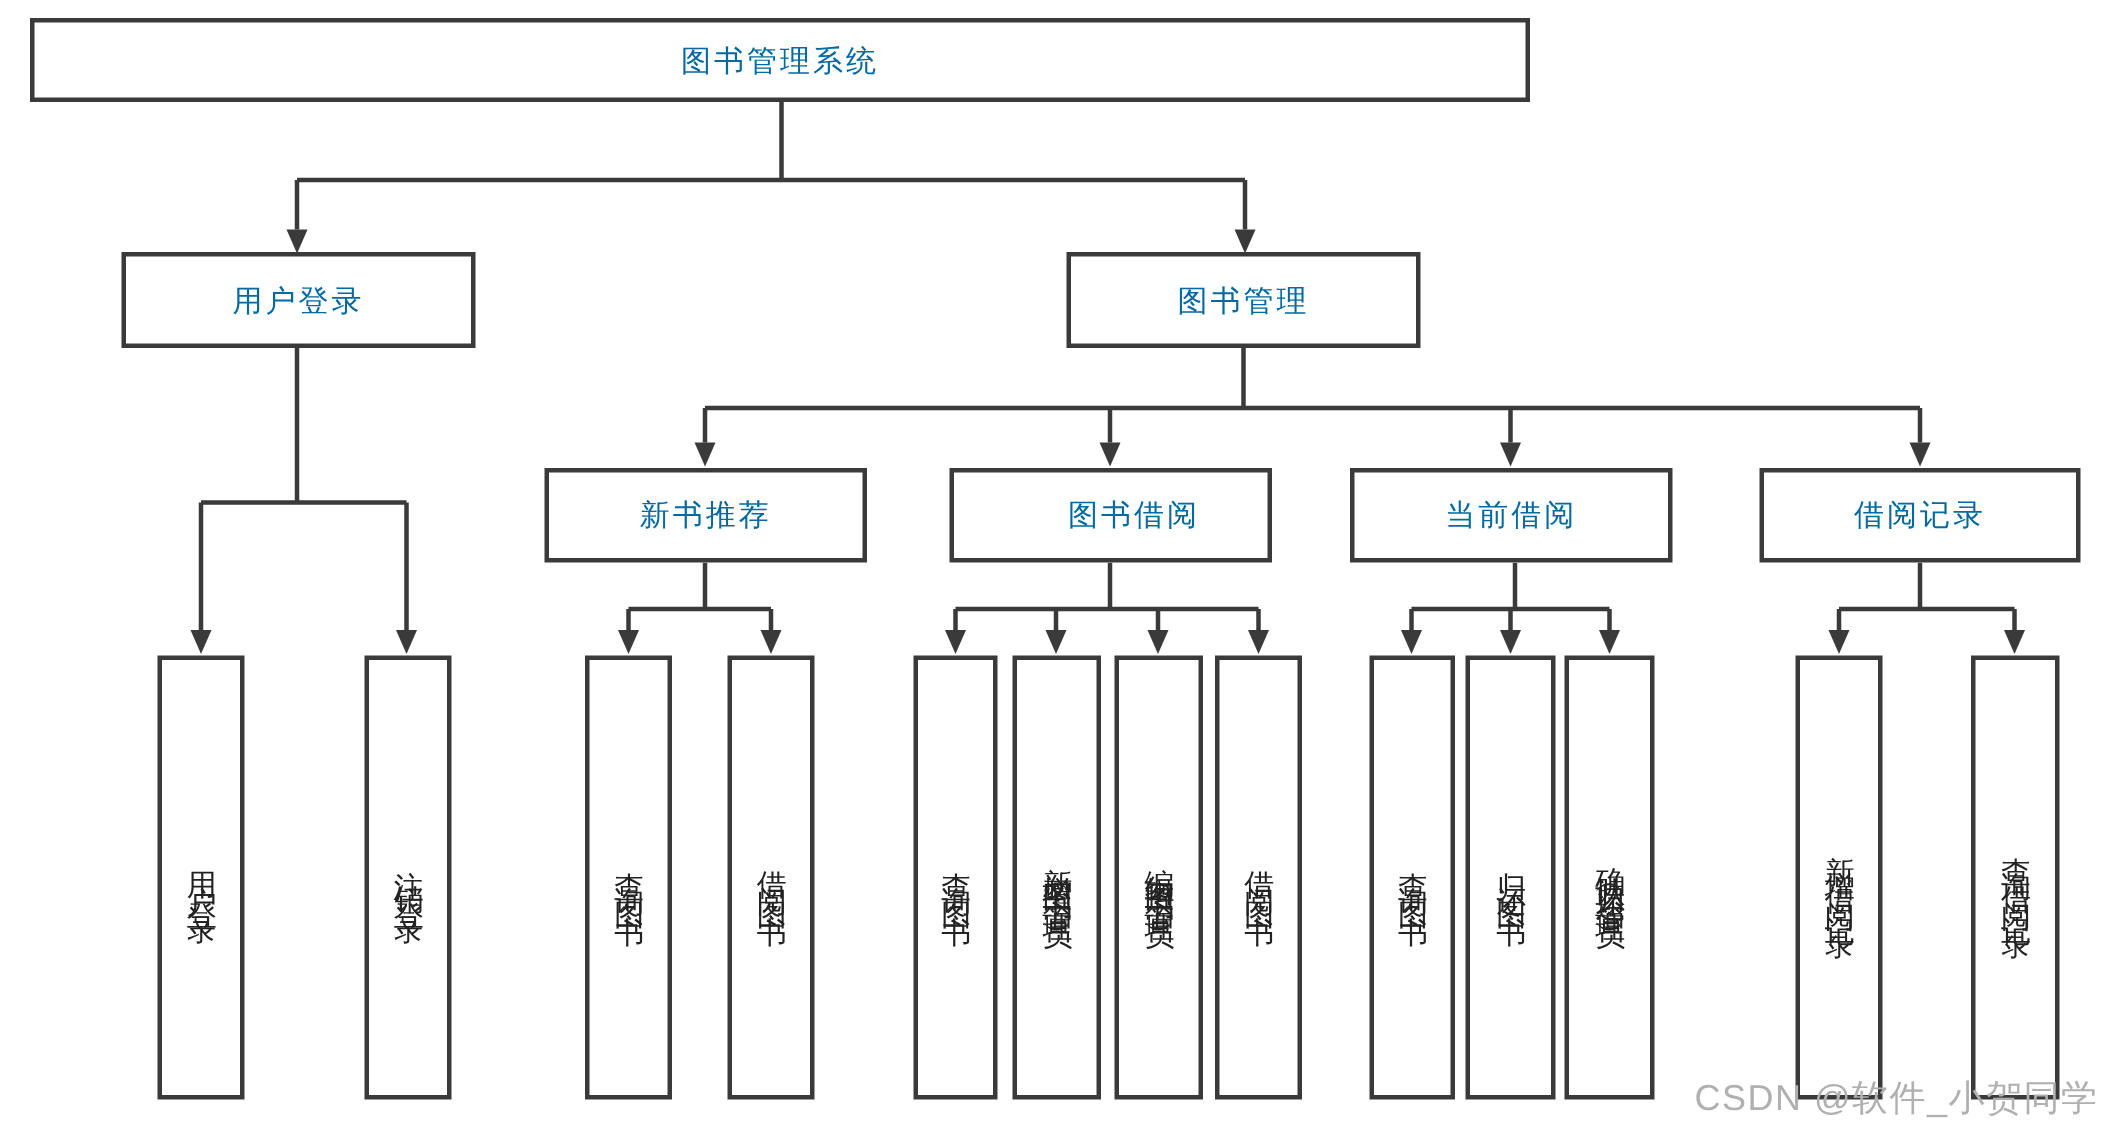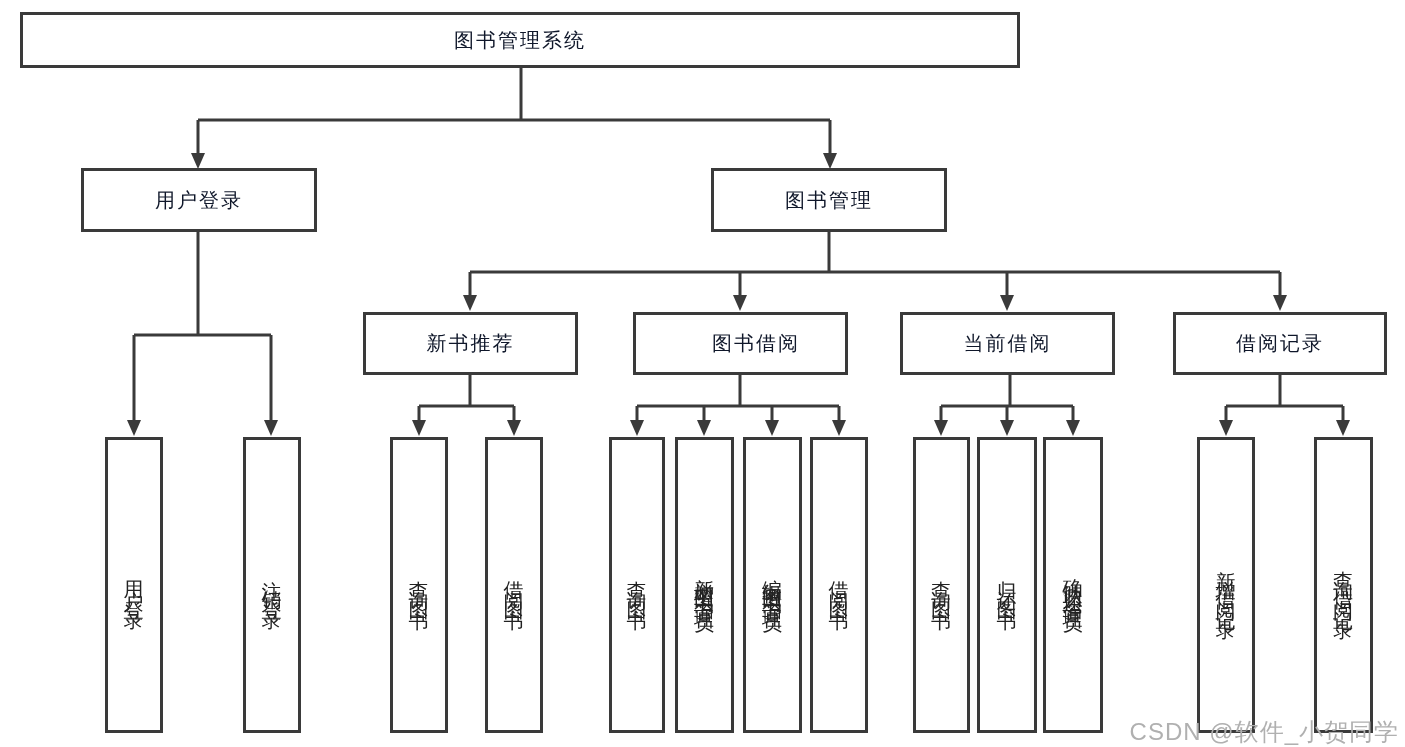--- a/index.html
+++ b/index.html
@@ -23,21 +23,21 @@
     box-sizing: border-box;
     background: #ffffff;
     border: 3px solid #3a3a3a;
     display: flex;
     align-items: center;
     justify-content: center;
   }
   .node .h-text {
     font-size: 20px;
     letter-spacing: 2px;
-    color: #0f172a;
+    color: #0369a1;
     white-space: nowrap;
   }
   .node .v-text {
     writing-mode: vertical-rl;
     text-orientation: mixed;
     font-size: 20px;
     letter-spacing: 10px;
     color: #222222;
     line-height: 1;
   }

